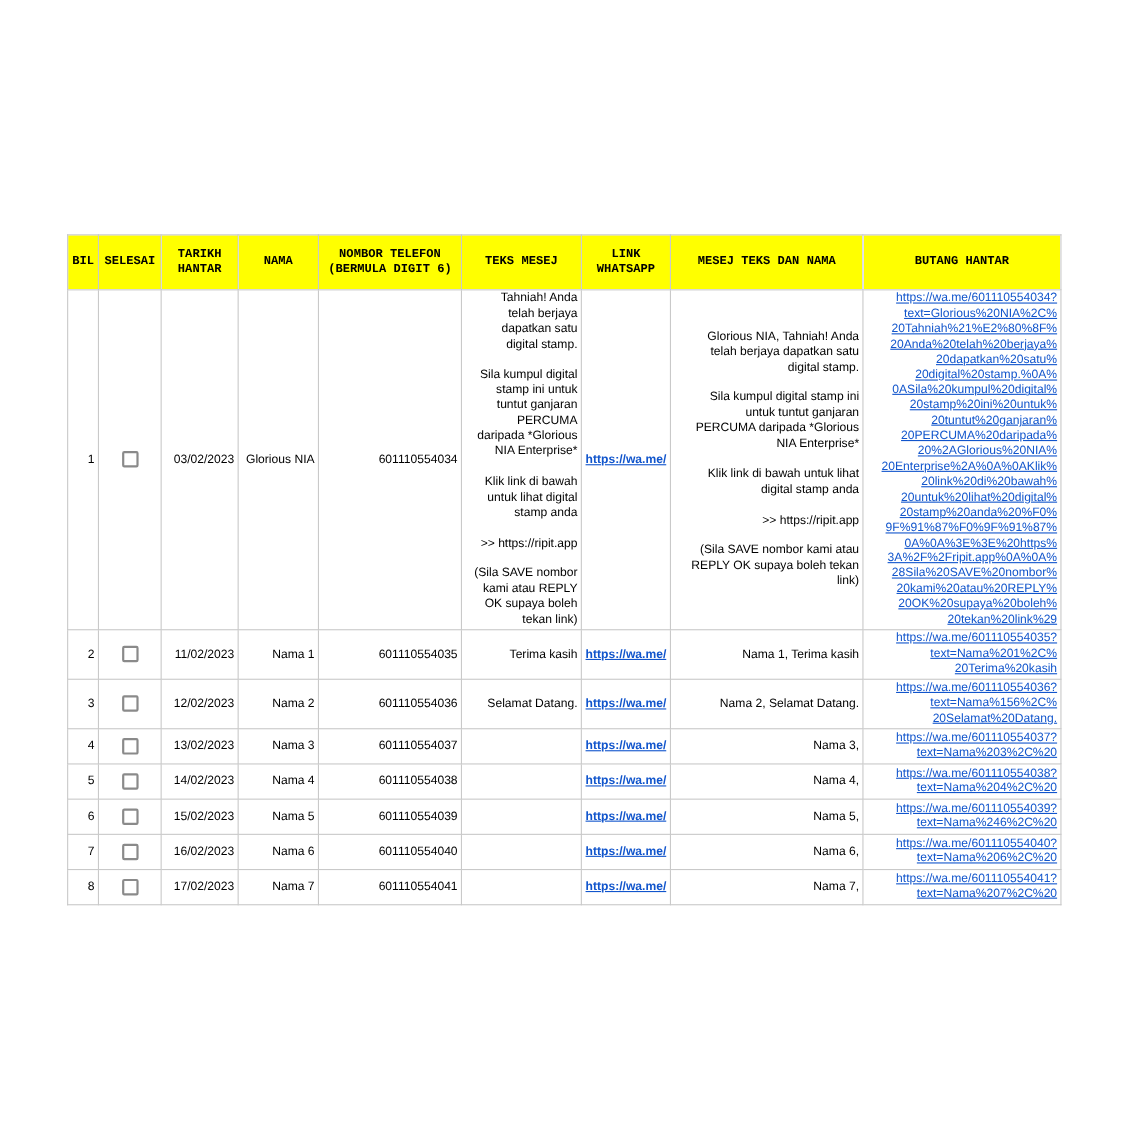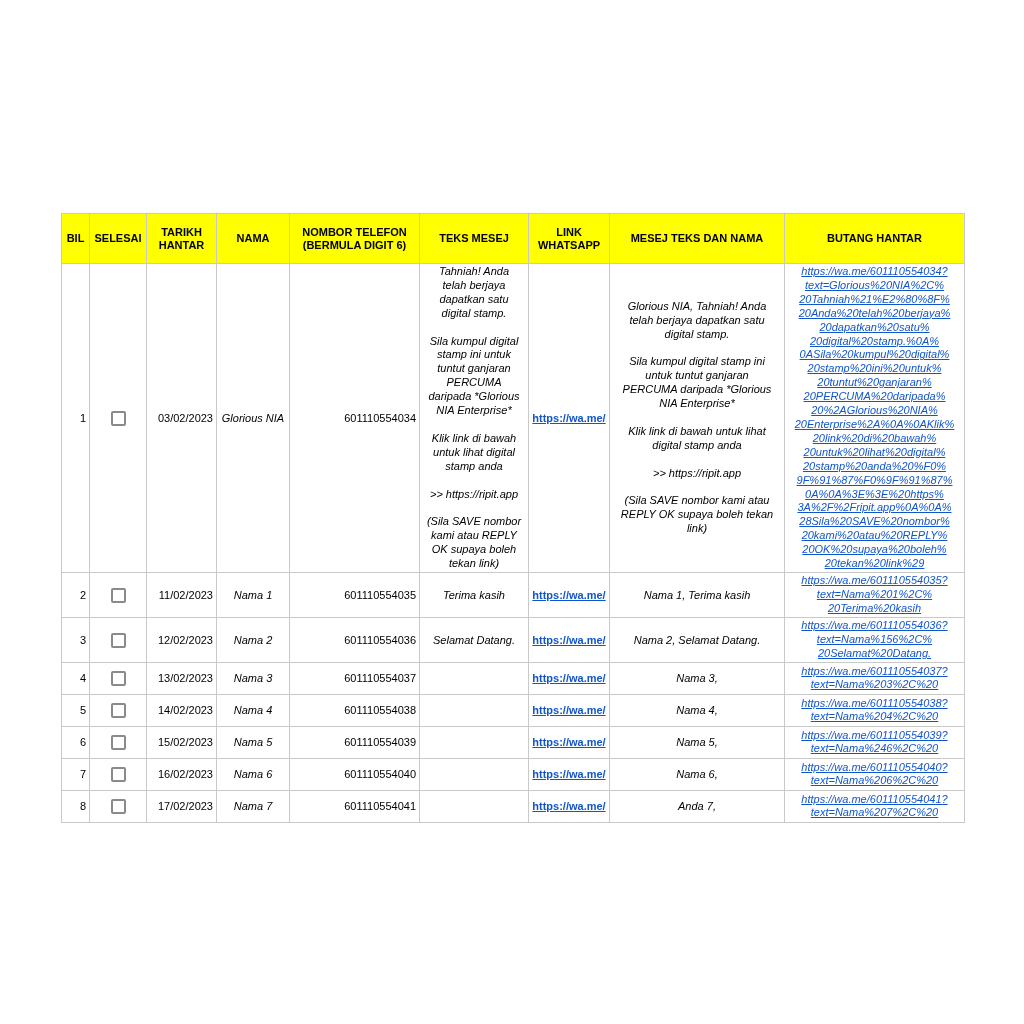--- a/index.html
+++ b/index.html
@@ -13,26 +13,26 @@
   td,th{
     border:1px solid #c9c9c9;
     font-size:11px;line-height:14px;color:#000;
     padding:1px 3px;overflow:hidden;vertical-align:middle;
     word-wrap:break-word;
   }
   th{
     background:#ffff00;font-weight:bold;text-align:center;
     white-space:pre-line;line-height:13px;padding:1px 2px;
   }
-  tr.rh-header{height:50px;}
+  tr.rh-header{height:50px;font-family:Liberation Mono, monospace;}
   tr.rh-big{height:305px;}
   tr.rh-med{height:45px;}
   tr.rh-sml{height:32px;}
   .al-r{text-align:right;}
-  .al-l{text-align:center;font-style:italic;}
+  .al-l{text-align:right;}
   .pre{white-space:pre-line;line-height:13.9px;}
   a.lnk{color:#1155cc;text-decoration:underline;cursor:pointer;display:inline-block;}
   .c-link{text-align:center;font-weight:bold;}
   .c-sel{text-align:center;}
   .checkbox{
     display:inline-block;width:11px;height:11px;
     border:2px solid #8a8a8a;border-radius:2px;background:#fff;
     vertical-align:middle;cursor:pointer;
   }
   
@@ -224,20 +224,20 @@
     </tr>
 
     <tr class="rh-sml">
       <td class="al-r">8</td>
       <td class="c-sel"><span class="checkbox"></span></td>
       <td class="al-r">17/02/2023</td>
       <td class="al-l">Nama 7</td>
       <td class="al-r">601110554041</td>
       <td class="al-l"></td>
       <td class="c-link"><a class="lnk">https://wa.me/</a></td>
-      <td class="al-l">Anda 7,</td>
+      <td class="al-l">Nama 7,</td>
       <td class="al-l"><a class="lnk pre">https://wa.me/601110554041?
 text=Nama%207%2C%20</a></td>
     </tr>
 
   </tbody>
     </table>
 </div>
 
 </body></html>

